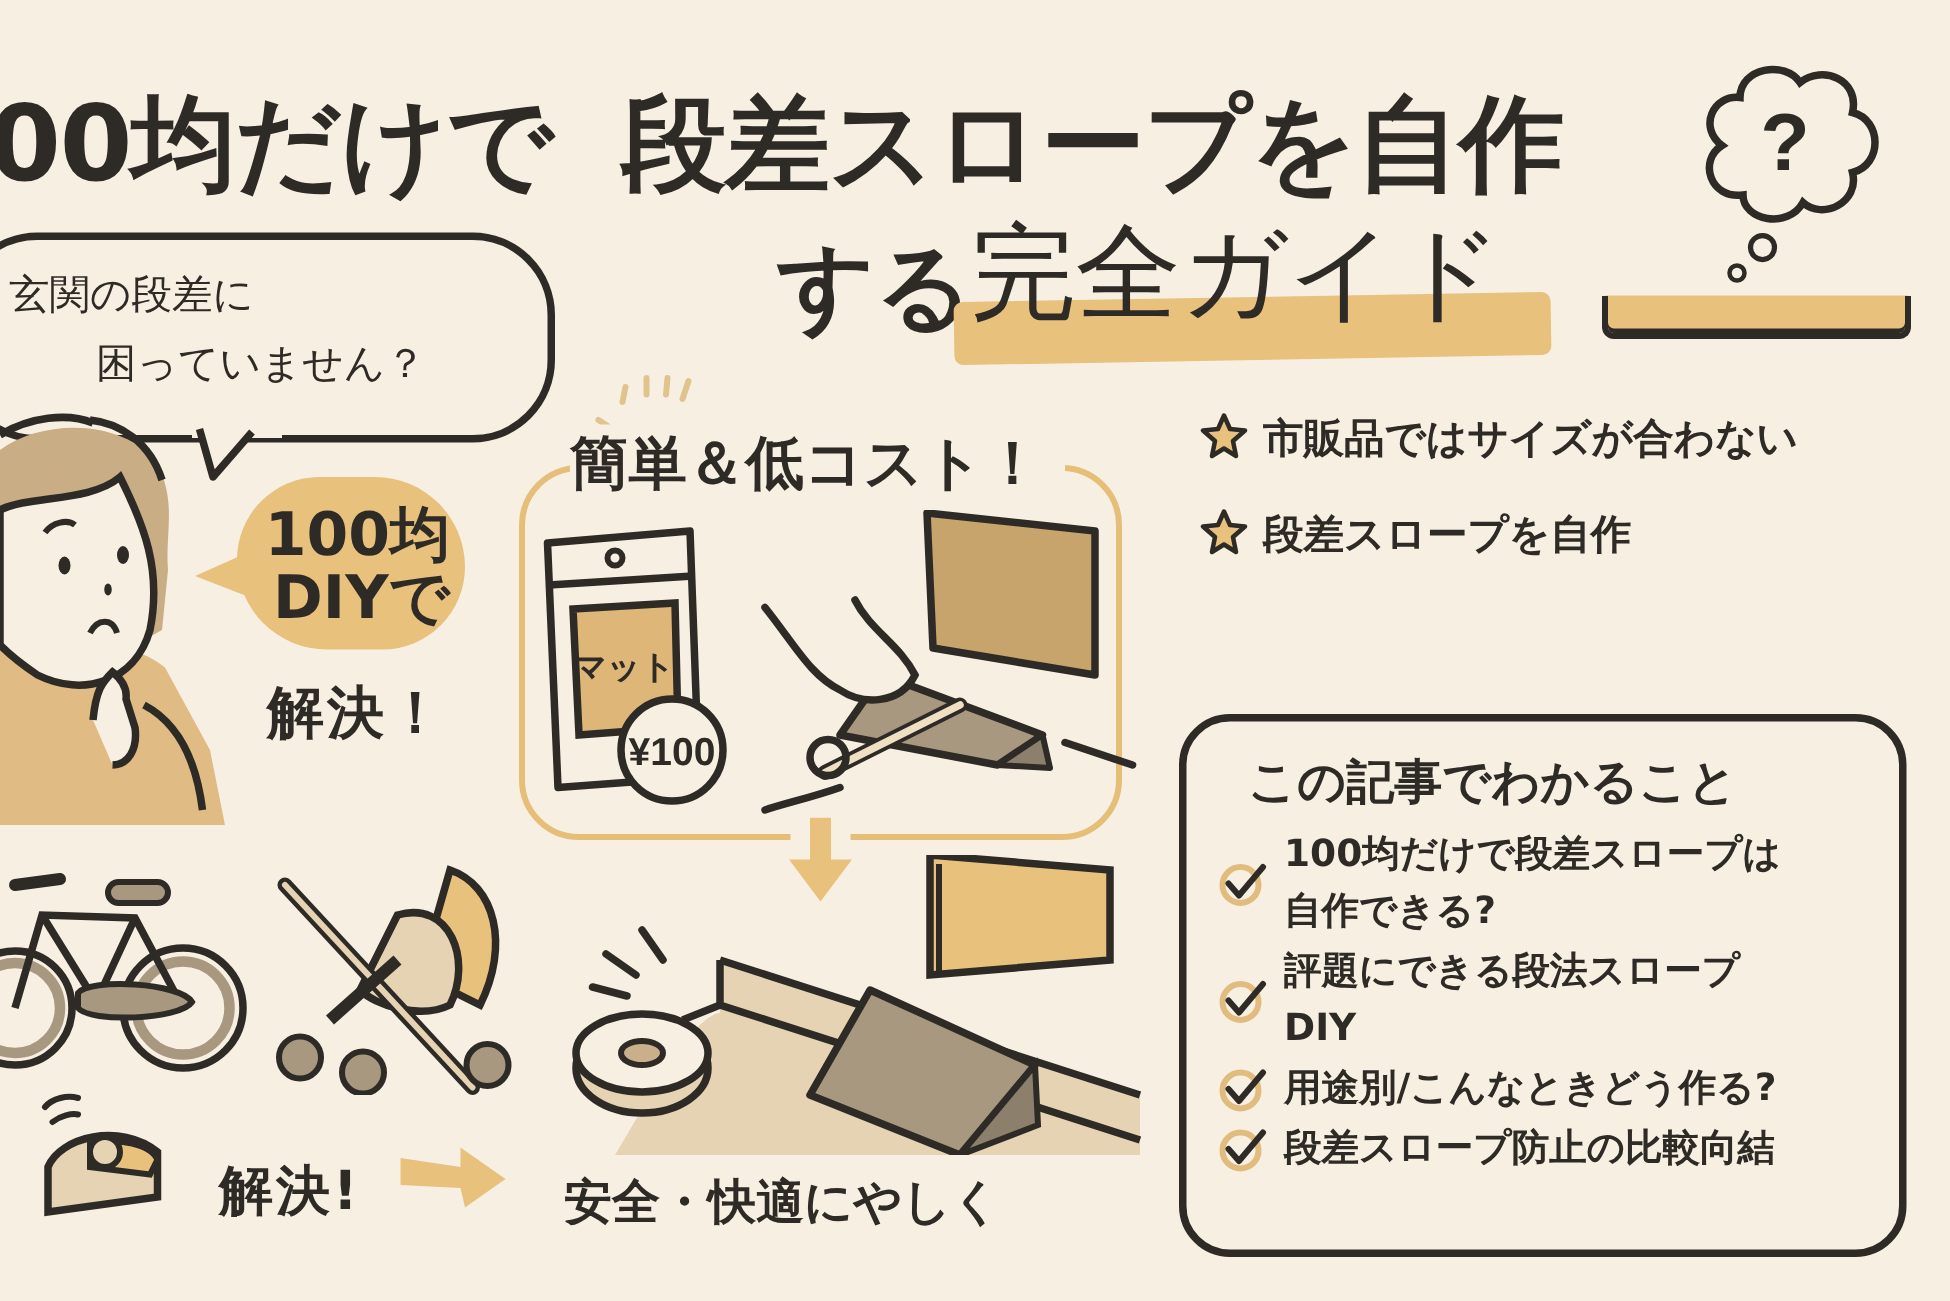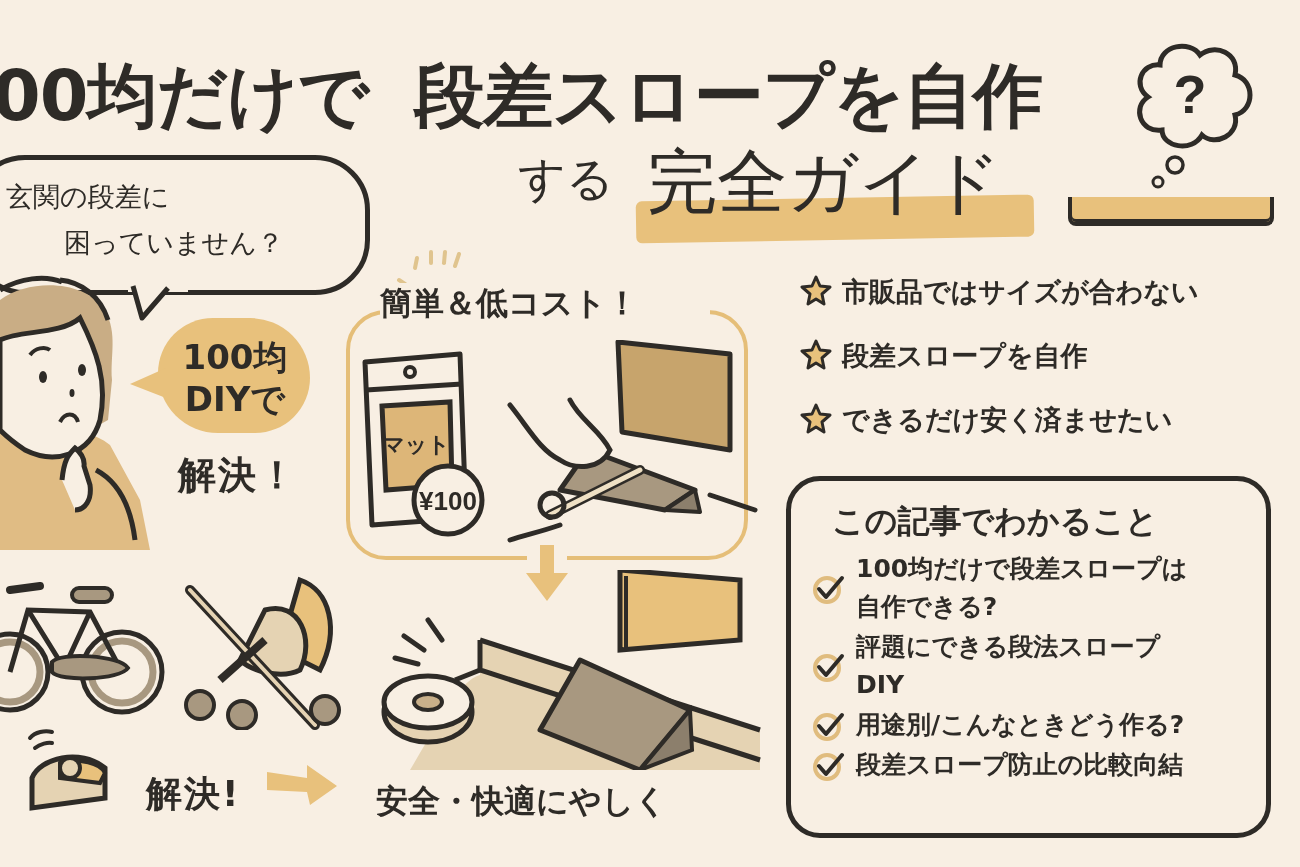--- a/index.html
+++ b/index.html
@@ -1,33 +1,33 @@
 <!DOCTYPE html>
 <html><head>
 <meta charset="utf-8">
 <style>
   *{box-sizing:border-box;margin:0;padding:0}
   html,body{width:1300px;height:867px;overflow:hidden;background:#f8efe3}
   body{position:relative;font-family:"DejaVu Sans","Liberation Sans",sans-serif;color:#2e2b27}
   .abs{position:absolute}
   .title1{left:-8px;top:50px;font-size:70px;font-weight:bold;letter-spacing:-1px;white-space:nowrap}
   .title1 .sp{display:inline-block;width:46px}
-  .title2{left:518px;top:148px;font-size:47px;font-weight:normal;white-space:nowrap}
+  .title2{left:518px;top:148px;font-size:64px;font-weight:bold;white-space:nowrap}
   .title3{left:647px;top:136px;font-size:70px;font-weight:normal;white-space:nowrap;z-index:2}
   .hl{left:636px;top:198px;width:398px;height:42px;background:#e8c17c;border-radius:6px;transform:rotate(-1deg);z-index:1}
   .hlbar{left:1068px;top:197px;width:206px;height:29px;background:#e8c17c;border:4px solid #2e2b27;border-top:none;border-radius:0 0 8px 8px;box-shadow:inset 0 -3px 0 #2e2b27}
   .bubble{left:-30px;top:155px;width:400px;height:140px;border:5px solid #2e2b27;border-radius:55px;background:#f8efe3}
   .bubble-text{left:6px;top:174px;font-size:27px;line-height:46px;white-space:nowrap}
   .bubble-text .l2{padding-left:58px}
   .orange-bubble{left:158px;top:318px;width:152px;height:115px;background:#e8c17c;border-radius:55px 60px 55px 60px}
-  .orange-text{left:170px;top:336px;width:130px;text-align:center;font-size:34px;line-height:42px;font-weight:bold}
+  .orange-text{left:170px;top:336px;width:130px;text-align:right;font-size:40px;line-height:42px;font-weight:bold}
   .solve1{left:178px;top:450px;font-size:38px;font-weight:bold;letter-spacing:2px}
   .panel{left:346px;top:310px;width:402px;height:250px;border:4px solid #e5be78;border-radius:40px}
   .panel-cover{left:380px;top:296px;width:330px;height:26px;background:#f8efe3}
-  .panel-title{left:380px;top:282px;font-size:32px;font-weight:bold;white-space:nowrap}
+  .panel-title{left:380px;top:282px;font-size:39px;font-weight:bold;white-space:nowrap}
   .bottom-cover{left:527px;top:548px;width:40px;height:20px;background:#f8efe3}
   .stars{left:800px;top:274px}
   .star-row{display:flex;height:64px;font-size:27px;font-weight:bold;white-space:nowrap}
   .star-row svg{margin-right:10px;flex:none}
   .box{left:786px;top:476px;width:485px;height:362px;border:5px solid #2e2b27;border-radius:34px}
   .box-title{left:832px;top:500px;font-size:32px;font-weight:bold;white-space:nowrap}
   .checks{left:812px;top:550px}
   .check-row{display:flex;align-items:center;font-size:25px;font-weight:bold;line-height:38px;margin-bottom:2px}
   .check-row svg{flex:none;margin-right:10px;margin-top:4px}
   .check-row .txt{white-space:pre-line;width:390px}
@@ -193,26 +193,20 @@
         <path d="M16 3 L20 12 L30 13 L22 20 L24 30 L16 25 L8 30 L10 20 L2 13 L12 12 Z" fill="#e8c17c" stroke="#2e2b27" stroke-width="3" stroke-linejoin="round"></path>
       </svg>
     <span>市販品ではサイズが合わない</span>
   </div>
   <div class="star-row">
     <svg width="32" height="32" viewBox="0 0 32 32">
         <path d="M16 3 L20 12 L30 13 L22 20 L24 30 L16 25 L8 30 L10 20 L2 13 L12 12 Z" fill="#e8c17c" stroke="#2e2b27" stroke-width="3" stroke-linejoin="round"></path>
       </svg>
     <span>段差スロープを自作</span>
   </div>
-  <div class="star-row">
-    <svg width="32" height="32" viewBox="0 0 32 32">
-        <path d="M16 3 L20 12 L30 13 L22 20 L24 30 L16 25 L8 30 L10 20 L2 13 L12 12 Z" fill="#e8c17c" stroke="#2e2b27" stroke-width="3" stroke-linejoin="round"></path>
-      </svg>
-    <span>できるだけ安く済ませたい</span>
-  </div>
 </div>
 
 <div class="abs box"></div>
 <div class="abs box-title">この記事でわかること</div>
 <div class="abs checks">
   <div class="check-row">
     <svg width="34" height="30" viewBox="0 0 34 30">
         <circle cx="15" cy="15" r="12" fill="none" stroke="#e0bc7e" stroke-width="4"></circle>
         <path d="M7 14 L14 22 L30 3" fill="none" stroke="#2e2b27" stroke-width="4" stroke-linecap="round" stroke-linejoin="round"></path>
       </svg>

